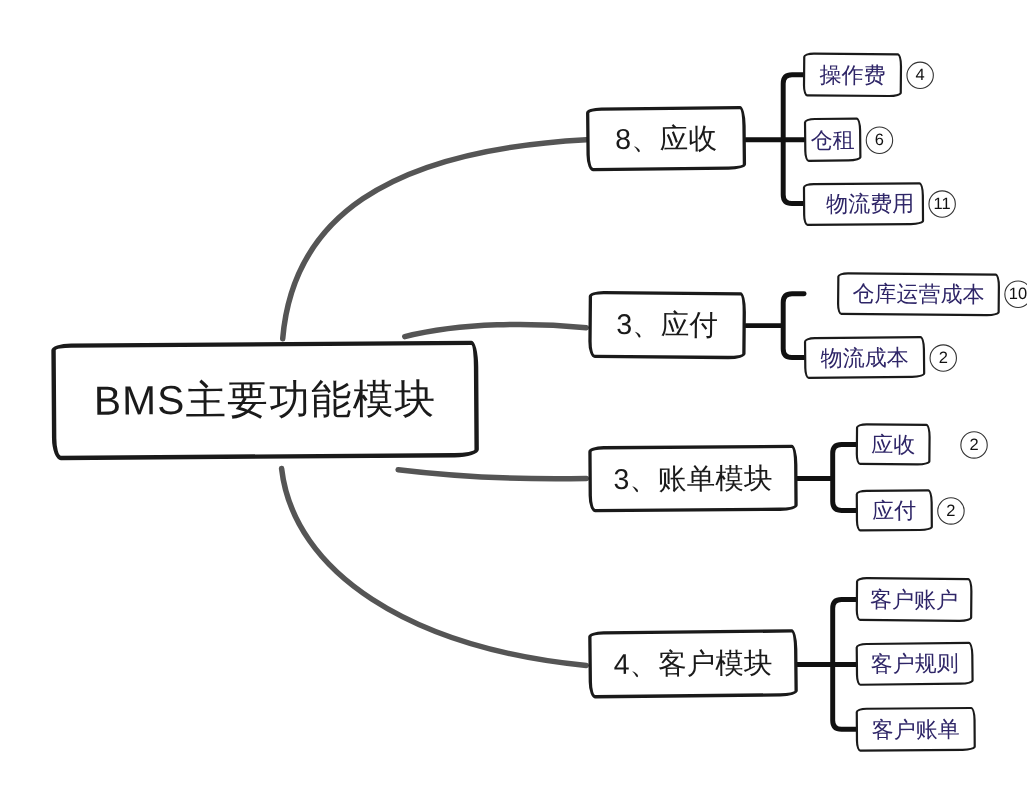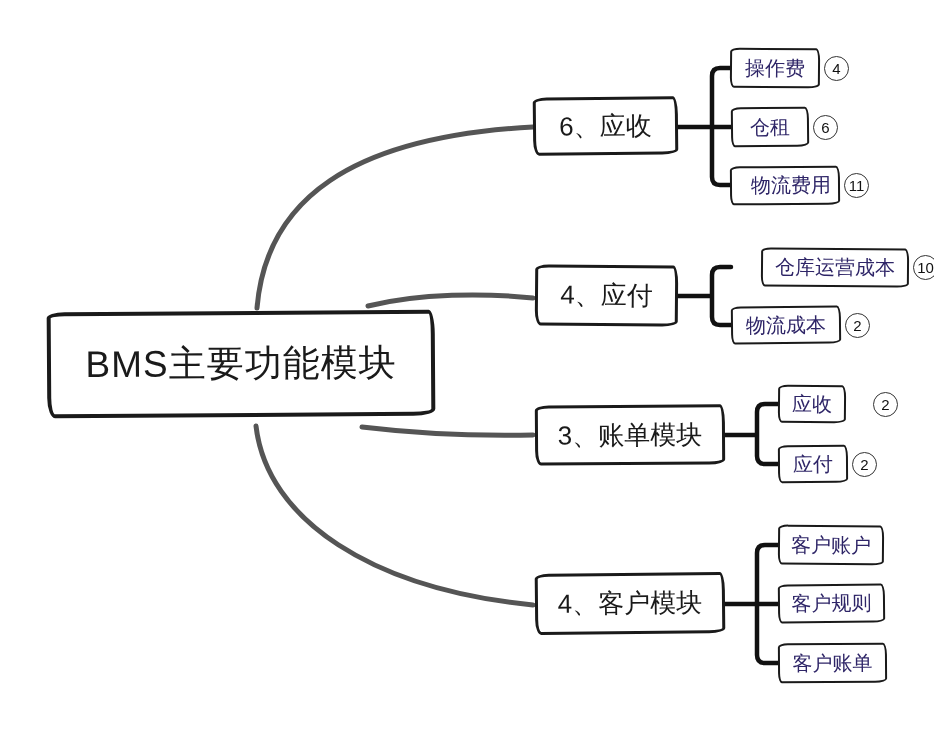--- a/index.html
+++ b/index.html
@@ -115,40 +115,40 @@
     <path class="conn" d="M725,435 H757 M757,435 V412 Q757,404 765,404 L778,404 M757,435 V456 Q757,464 765,464 L778,464"></path>
 
     <path class="conn" d="M725,604 H778 M757,604 V553 Q757,545 765,545 L778,545 M757,604 V655 Q757,663 765,663 L778,663"></path>
   </svg>
 
   <div class="node root" style="left:47px; top:311px; width:388px; height:106px;">
     <span>BMS主要功能模块</span>
   </div>
 
   <div class="node branch rot-a" style="left:533px; top:97px; width:145px; height:58px;">
-    <span>6、应收</span>
+    <span>8、应收</span>
   </div>
   <div class="node branch rot-b" style="left:535px; top:265px; width:143px; height:61px;">
-    <span>4、应付</span>
+    <span>3、应付</span>
   </div>
   <div class="node branch rot-c" style="left:535px; top:405px; width:190px; height:60px;">
     <span>3、账单模块</span>
   </div>
   <div class="node branch rot-a" style="left:535px; top:573px; width:190px; height:61px;">
     <span>4、客户模块</span>
   </div>
 
   <div class="child-wrap" style="left:730px; top:48px; height:40px;">
     <div class="child rot-b" style="width:90px; height:40px;">
       <span>操作费</span>
     </div>
     <span class="badge">4</span>
   </div>
   <div class="child-wrap" style="left:731px; top:107px; height:40px;">
-    <div class="child rot-a" style="width:78px; height:40px;">
+    <div class="child rot-a" style="width:52px; height:40px;">
       <span>仓租</span>
     </div>
     <span class="badge">6</span>
   </div>
   <div class="child-wrap" style="left:730px; top:166px; height:39px;">
     <div class="child rot-c" style="width:110px; height:39px;padding-left:12px;">
       <span>物流费用</span>
     </div>
     <span class="badge">11</span>
   </div>

